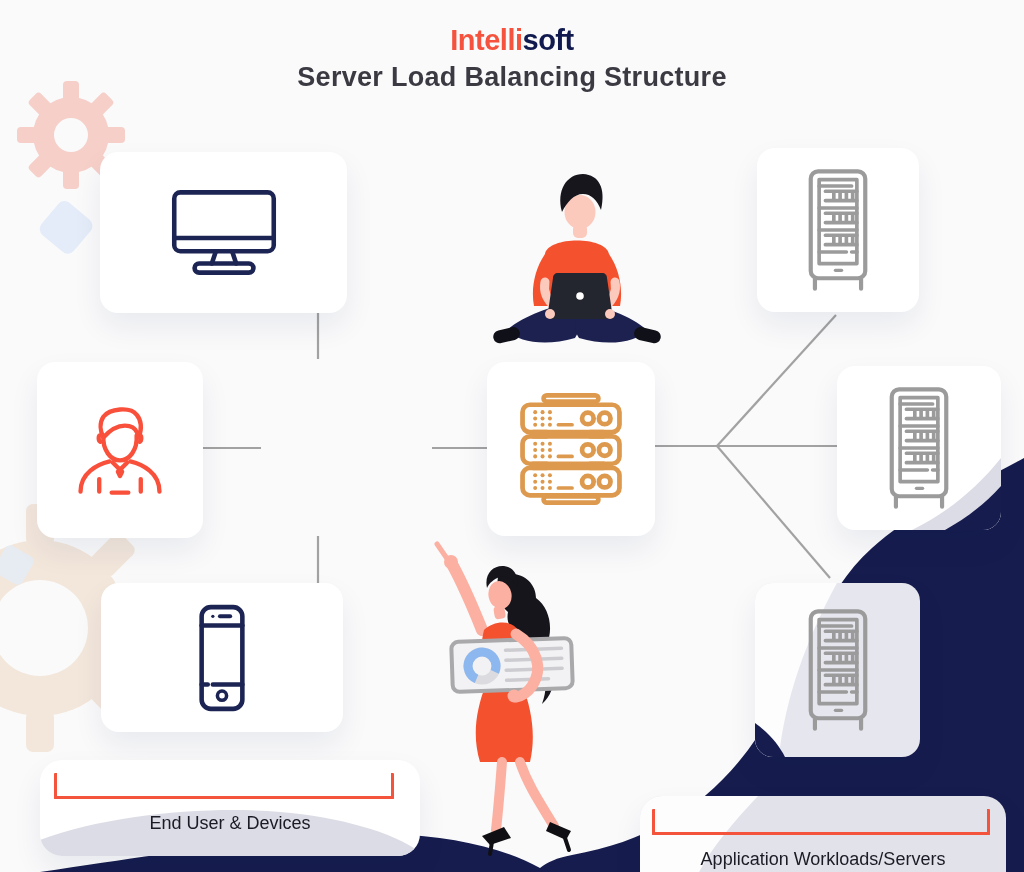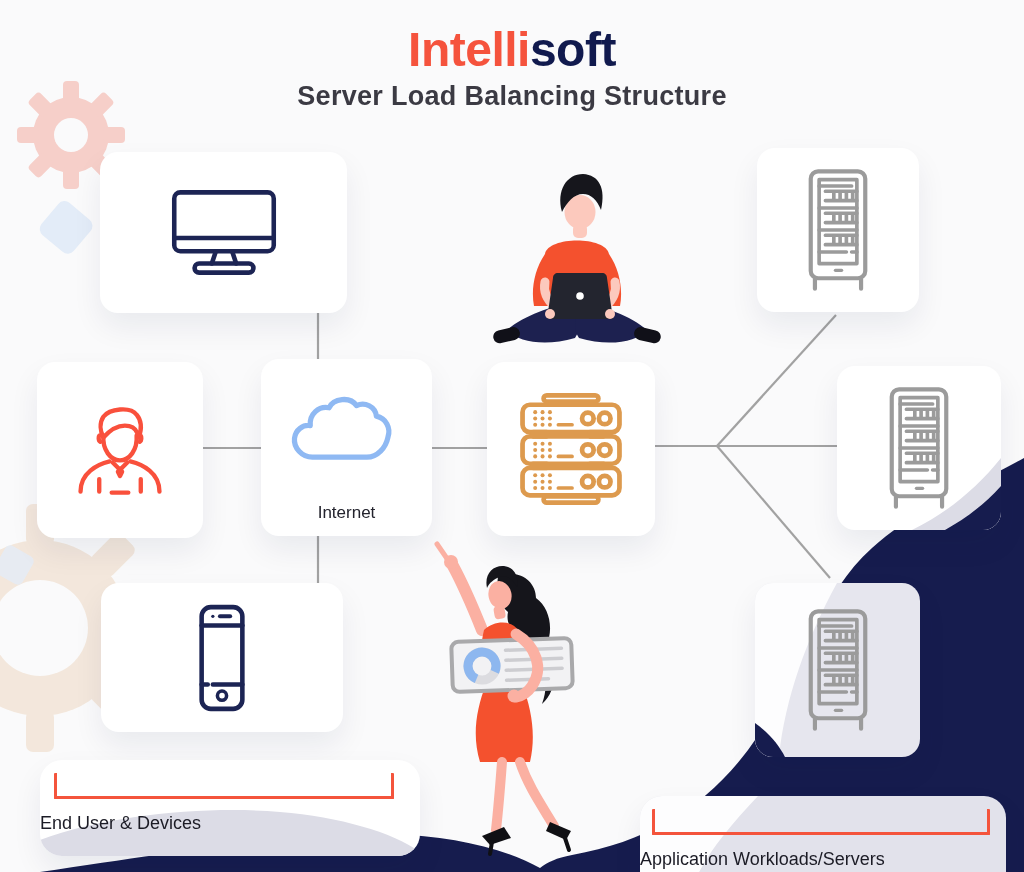--- a/index.html
+++ b/index.html
@@ -5,41 +5,41 @@
   html,body{margin:0;padding:0;background:#fafafb;}
   *{box-sizing:border-box;}
   .canvas{
     position:relative;width:1024px;height:872px;overflow:hidden;
     background:#fafafb;font-family:"Liberation Sans","DejaVu Sans",sans-serif;
   }
   .layer{position:absolute;left:0;top:0;width:1024px;height:872px;}
   .bg{z-index:0;}
   .connectors{z-index:1;}
   .header{position:absolute;left:0;top:0;width:100%;text-align:center;z-index:2;}
-  .logo{margin-top:26px;font-size:48px;font-weight:800;letter-spacing:-0.5px;line-height:1;}
+  .logo{margin-top:26px;font-size:29px;font-weight:800;letter-spacing:-0.5px;line-height:1;}
   .logo .p1{color:#f5533d;}
   .logo .p2{color:#111a4e;}
   .subtitle{margin-top:7px;font-size:27px;font-weight:600;color:#3b3a43;letter-spacing:0.3px;}
   .card{
     position:absolute;background:#ffffff;border-radius:18px;z-index:2;
     box-shadow:0 14px 30px rgba(20,27,77,0.07);
     display:flex;align-items:center;justify-content:center;overflow:hidden;
   }
   .card .corner-art{position:absolute;left:0;top:0;width:100%;height:100%;pointer-events:none;}
   .node-label{
     position:absolute;left:0;right:0;bottom:13px;text-align:center;
     font-size:17px;font-weight:500;color:#23232d;
   }
   .label-card{border-radius:22px;}
   .bracket{
     position:absolute;top:13px;height:26px;
     border:3px solid #f4543c;border-top:none;border-radius:1px;
   }
   .group-label{
-    position:absolute;left:0;right:0;top:53px;
+    position:absolute;left:0;right:0;top:53px;text-align:center;
     font-size:18px;font-weight:500;color:#1b1b25;z-index:2;
   }
   .illus{position:absolute;z-index:3;}
 </style>
 </head>
 <body>
 
 <div class="canvas">
 
   <svg class="layer bg" viewBox="0 0 1024 872">
@@ -115,26 +115,20 @@
       <path d="M36 38 C35 52 43 62 52 62 C61 62 69 52 68 38"></path>
       <path d="M36 40 C33 34 32 26 36 20 C42 12 62 10 68 18 C73 24 73 32 70 40 C69 35 66 30 61 29 C52 27 44 31 36 40"></path>
       <path d="M33 38 C31 38 31 43 33 44 M71 38 C73 38 73 43 71 44"></path>
       <path d="M14 92 C14 74 30 66 42 63 M62 63 C74 66 90 74 90 92"></path>
       <path d="M32 80 V92 M72 80 V92 M44 93 H60"></path>
       <path d="M45 64 L52 71 L59 64"></path>
       <path d="M50 73 L52 77 L54 73 L52 70 Z"></path>
     </svg>
   </div>
 
-  <div class="card" style="left:261px;top:359px;width:171px;height:177px;">
-    <svg width="116" height="84" viewBox="0 0 110 80" style="margin-bottom:28px" fill="none" stroke="#8fb9f3" stroke-width="5" stroke-linecap="round" stroke-linejoin="round">
-      <path d="M22 62 C12 62 4 53 5 44 C6 36 13 31 20 32 C19 21 28 13 38 15 C42 6 58 4 64 13 C72 9 82 14 83 23 C92 25 97 34 94 43 C92 53 84 62 74 62 Z"></path>
-    </svg>
-    <div class="node-label">Internet</div>
-  </div>
 
   <div class="card" style="left:487px;top:362px;width:168px;height:174px;">
     <svg width="118" height="118" viewBox="0 0 112 112" fill="none" stroke="#dd9a4e" stroke-width="4.5" stroke-linecap="round" stroke-linejoin="round">
       <rect x="30" y="5" width="52" height="6" rx="3"></rect>
       <rect x="10" y="14" width="92" height="26" rx="7"></rect>
       <rect x="20" y="40" width="13" height="4"></rect>
       <rect x="74" y="40" width="13" height="4"></rect>
       <rect x="10" y="44" width="92" height="26" rx="7"></rect>
       <rect x="20" y="70" width="13" height="4"></rect>
       <rect x="74" y="70" width="13" height="4"></rect>

